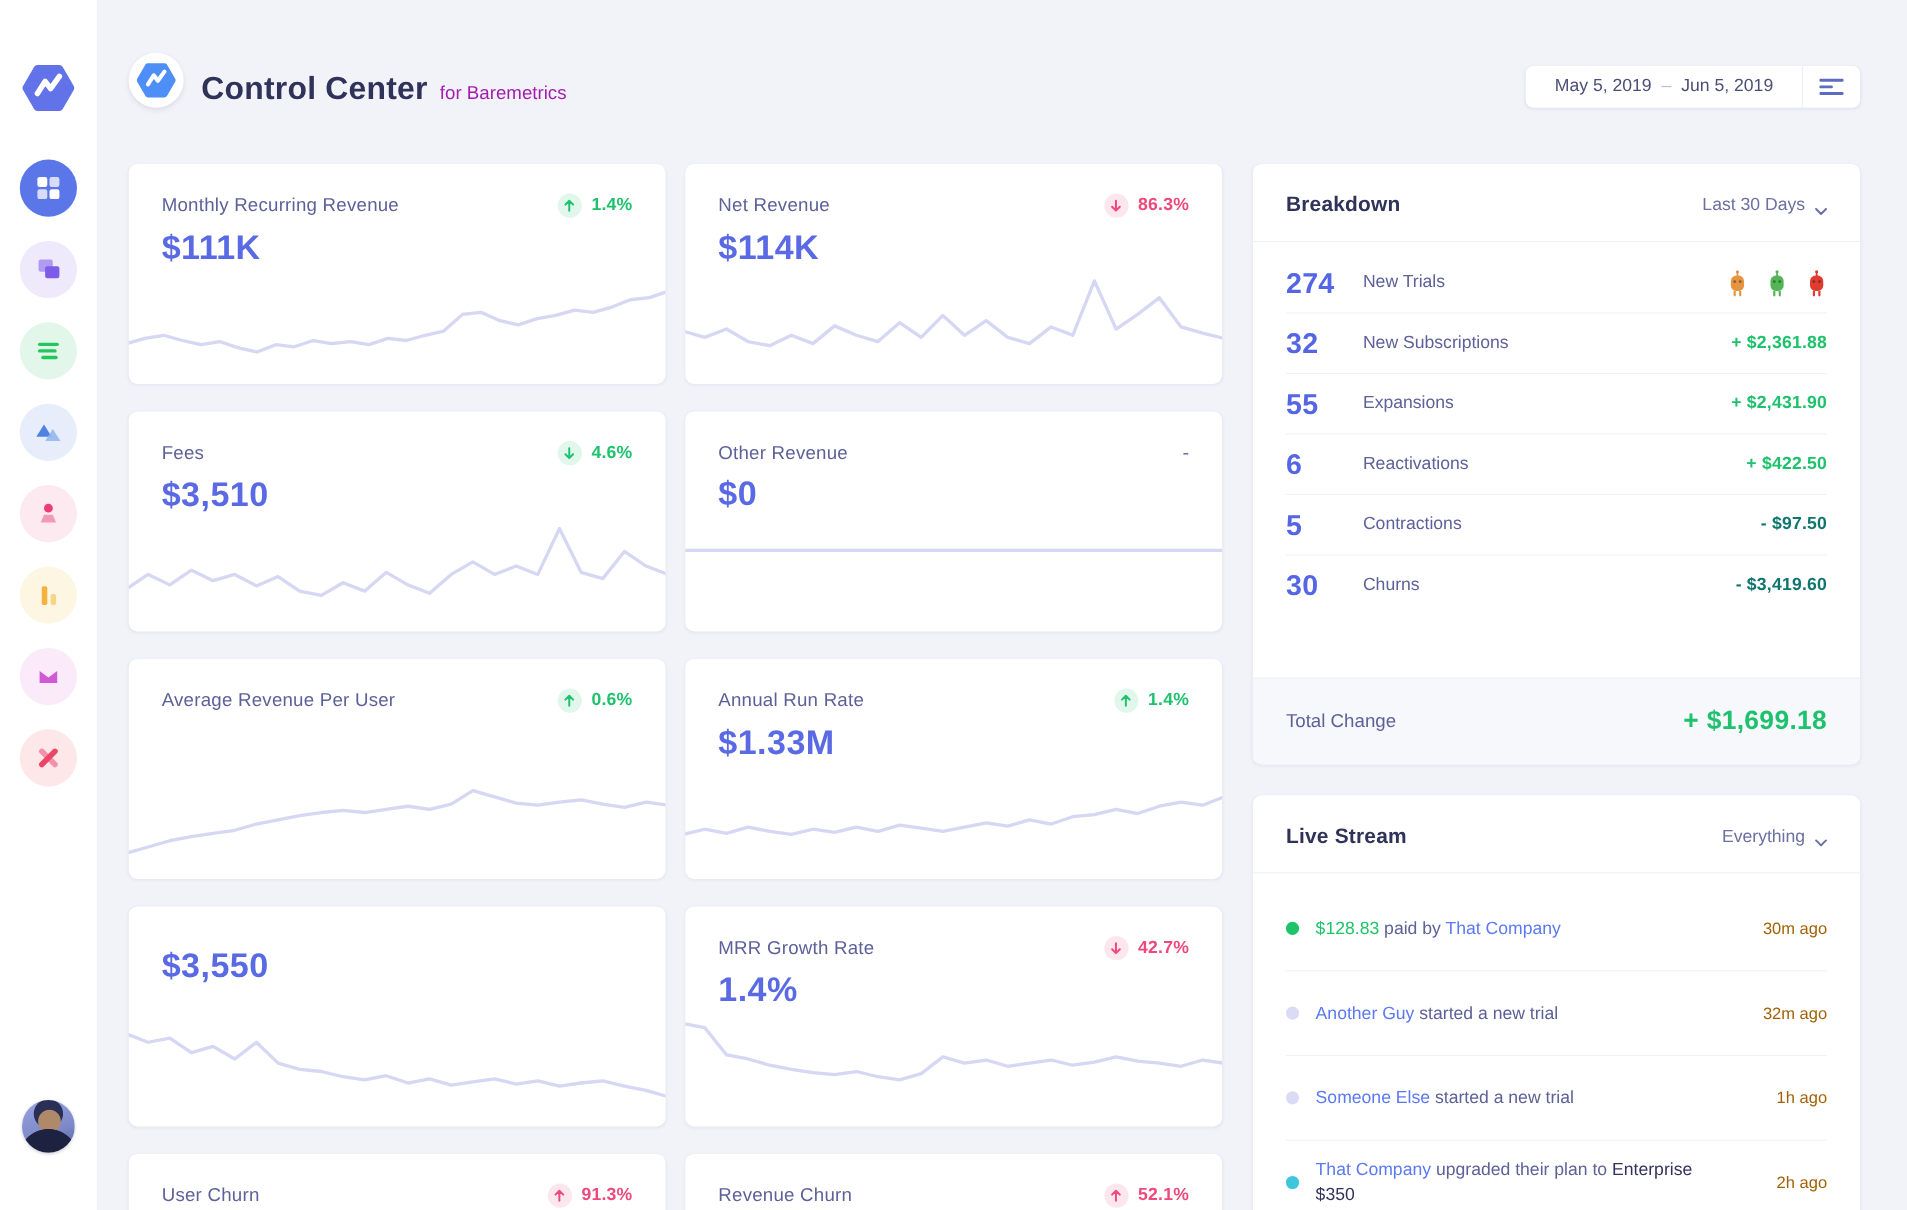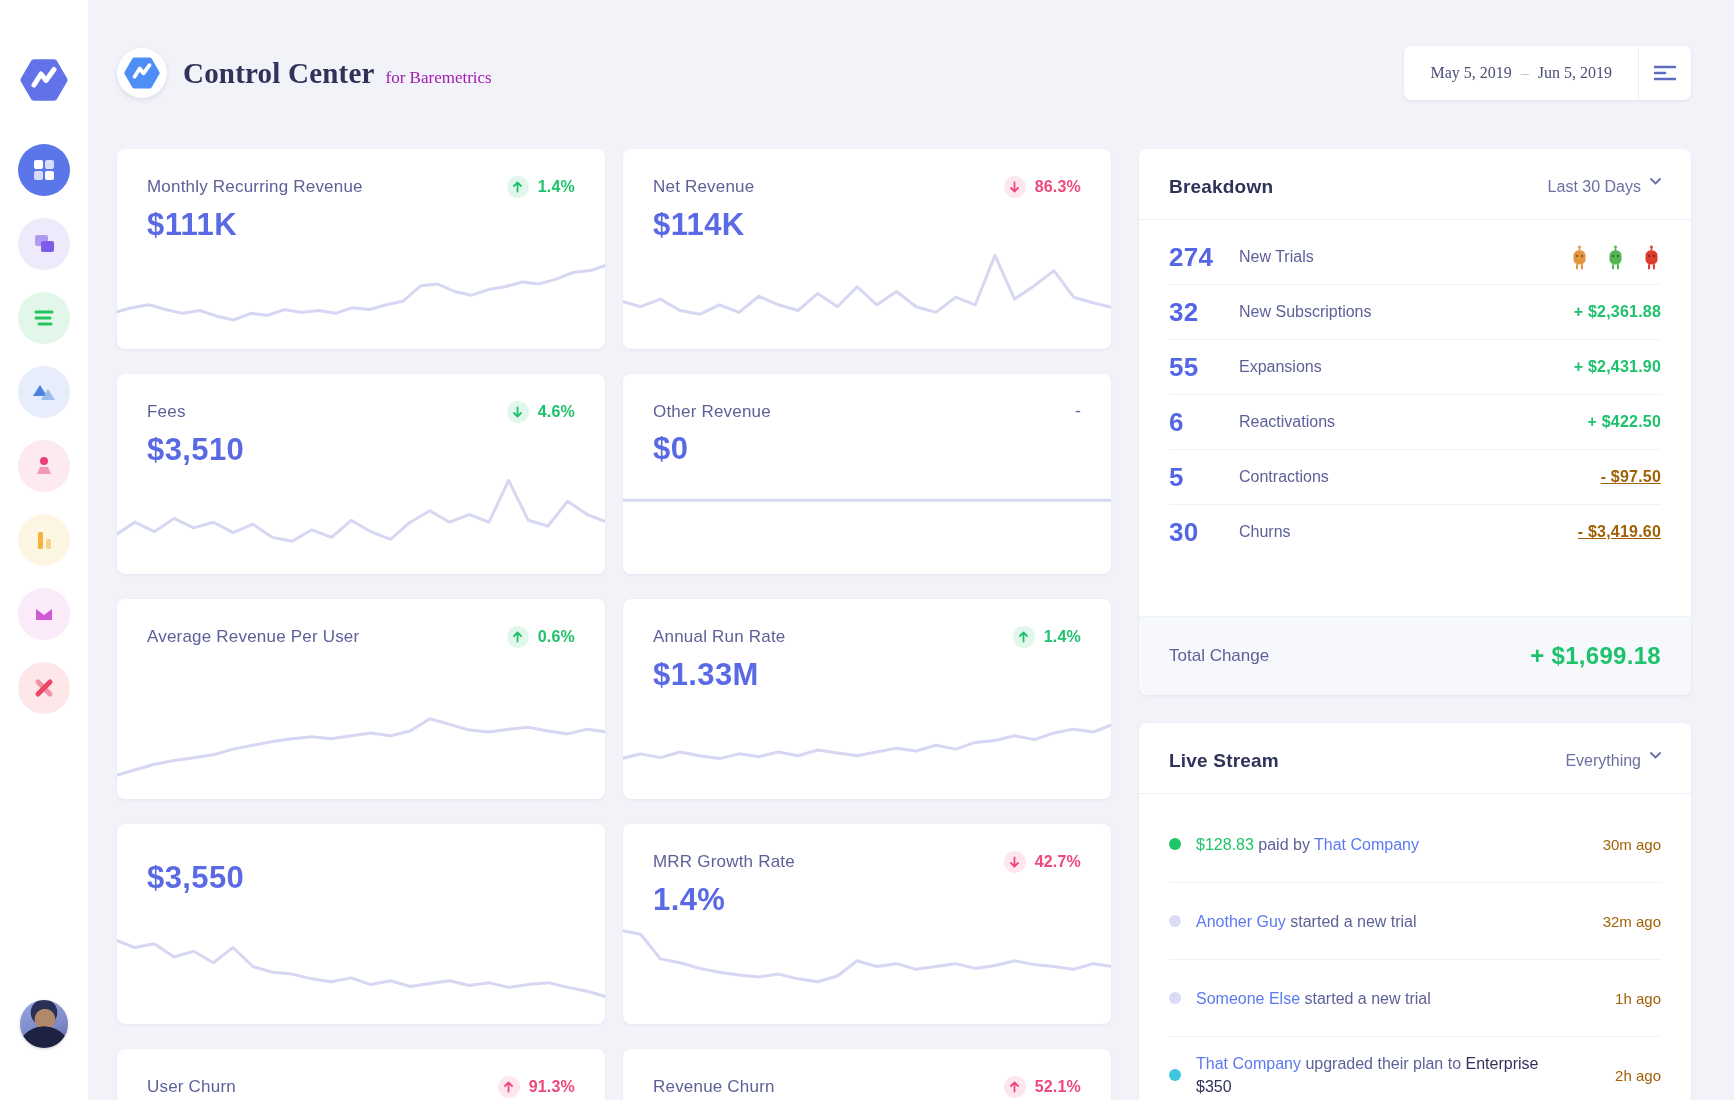--- a/index.html
+++ b/index.html
@@ -19,28 +19,28 @@
   .nav-btn.active{background:#5b76e8;}
   .avatar{margin-top:auto;margin-bottom:52px;width:48px;height:48px;border-radius:50%;cursor:pointer;
     background:
       radial-gradient(circle at 50% 112%, #1d2240 0 46%, transparent 47%),
       radial-gradient(circle at 52% 40%, #b08968 0 26%, rgba(176,137,104,0) 28%),
       radial-gradient(circle at 50% 26%, #2a2f55 0 30%, rgba(42,47,85,0) 32%),
       linear-gradient(160deg,#9aa6e0 0%,#7c88c8 60%,#555d93 100%);
     box-shadow:0 1px 3px rgba(50,50,93,.25);}
   
   .content{flex:1;padding:0 44px 0 29px;display:flex;flex-direction:column;}
-  .topbar{margin-top:48px;height:50px;display:flex;align-items:center;font-family:Liberation Serif, serif;}
+  .topbar{margin-top:48px;height:50px;display:flex;align-items:flex-end;}
   .logo-badge{width:50px;height:50px;border-radius:50%;background:#fff;display:flex;align-items:center;justify-content:center;
     box-shadow:0 2px 5px rgba(50,50,93,.12);}
   .titles{display:flex;align-items:baseline;gap:11px;margin-left:16px;}
   .page-title{font-size:29px;font-weight:bold;color:#2f3259;letter-spacing:.2px;}
   .page-subtitle{font-size:17px;color:#a21caf;}
   .date-widget{margin-left:auto;display:flex;align-items:stretch;background:#fff;border-radius:7px;
-    box-shadow:0 1px 3px rgba(50,50,93,.1);height:54px;overflow:hidden;}
+    box-shadow:0 1px 3px rgba(50,50,93,.1);height:38px;overflow:hidden;}
   .date-display{display:flex;align-items:center;gap:9px;padding:0 26px;font-size:16px;color:#4b4f76;cursor:pointer;}
   .date-sep{color:#b9bcd4;}
   .filter-btn{width:52px;border-left:1px solid #eef0f6;display:flex;align-items:center;justify-content:center;cursor:pointer;}
   
   .layout{display:flex;margin-top:51px;}
   .cards{width:994px;display:grid;grid-template-columns:488px 488px;grid-auto-rows:200px;gap:25px 18px;}
   .card{background:#fff;border-radius:8px;box-shadow:0 1px 3px rgba(60,66,120,.08);
     position:relative;overflow:hidden;padding:27px 30px 0;box-sizing:border-box;cursor:pointer;}
   .card-head{display:flex;align-items:center;justify-content:space-between;}
   .metric-title{font-size:17px;color:#5d6198;letter-spacing:.2px;}
@@ -53,29 +53,29 @@
   .badge.neg .badge-pct{color:#ef487a;}
   .badge-dash{font-size:18px;color:#6a6e9e;}
   .metric-value{margin-top:9px;font-size:31px;font-weight:bold;color:#5a6ae4;letter-spacing:.4px;}
   .spark{position:absolute;left:-2px;right:-2px;bottom:10px;height:95px;width:calc(100% + 4px);}
   .spark polyline{fill:none;stroke:#d5d7f3;stroke-width:3;stroke-linejoin:round;stroke-linecap:round;vector-effect:non-scaling-stroke;}
   
   .panel{width:552px;margin-left:28px;display:flex;flex-direction:column;}
   .side-card{background:#fff;border-radius:8px;box-shadow:0 1px 3px rgba(60,66,120,.08);overflow:hidden;}
   .side-head{display:flex;align-items:center;justify-content:space-between;padding:27px 30px 21px;border-bottom:1px solid #eef0f7;}
   .side-title{font-size:19px;font-weight:bold;color:#2f3259;letter-spacing:.2px;}
-  .dropdown{display:flex;align-items:flex-start;gap:9px;font-size:16px;color:#6c70a0;cursor:pointer;}
+  .dropdown{display:flex;align-items:flex-end;gap:9px;font-size:16px;color:#6c70a0;cursor:pointer;}
   .bd-rows{padding:10px 30px 0;}
   .bd-row{display:flex;align-items:center;height:54px;border-bottom:1px solid #f0f2f8;}
   .bd-row:last-child{border-bottom:none;}
   .bd-count{width:56px;text-align:left;font-size:26px;font-weight:bold;color:#5465e6;letter-spacing:.3px;}
   .bd-label{margin-left:14px;font-size:16px;color:#5d6198;}
   .bd-value{margin-left:auto;font-size:16px;font-weight:bold;letter-spacing:.2px;}
   .bd-value.pos{color:#1ec26c;}
-  .bd-value.neg{color:#a16207;text-decoration:underline;}
+  .bd-value.neg{color:#0f766e;}
   .bd-avatars{margin-left:auto;display:flex;align-items:center;gap:17px;}
   .bd-avatars svg{cursor:pointer;}
   .bd-footer{margin-top:17px;background:#f7f8fc;border-top:1px solid #eef0f7;height:78px;
     display:flex;align-items:center;justify-content:space-between;padding:0 30px;}
   .bd-total-label{font-size:17px;color:#5d6198;}
   .bd-total-value{font-size:24px;font-weight:bold;color:#1ec26c;letter-spacing:.3px;}
   
   .livestream{margin-top:28px;flex:1;}
   .ls-list{padding:12px 30px 0;}
   .ls-item{display:flex;align-items:center;min-height:60px;border-bottom:1px solid #f0f2f8;padding:8px 0;}

